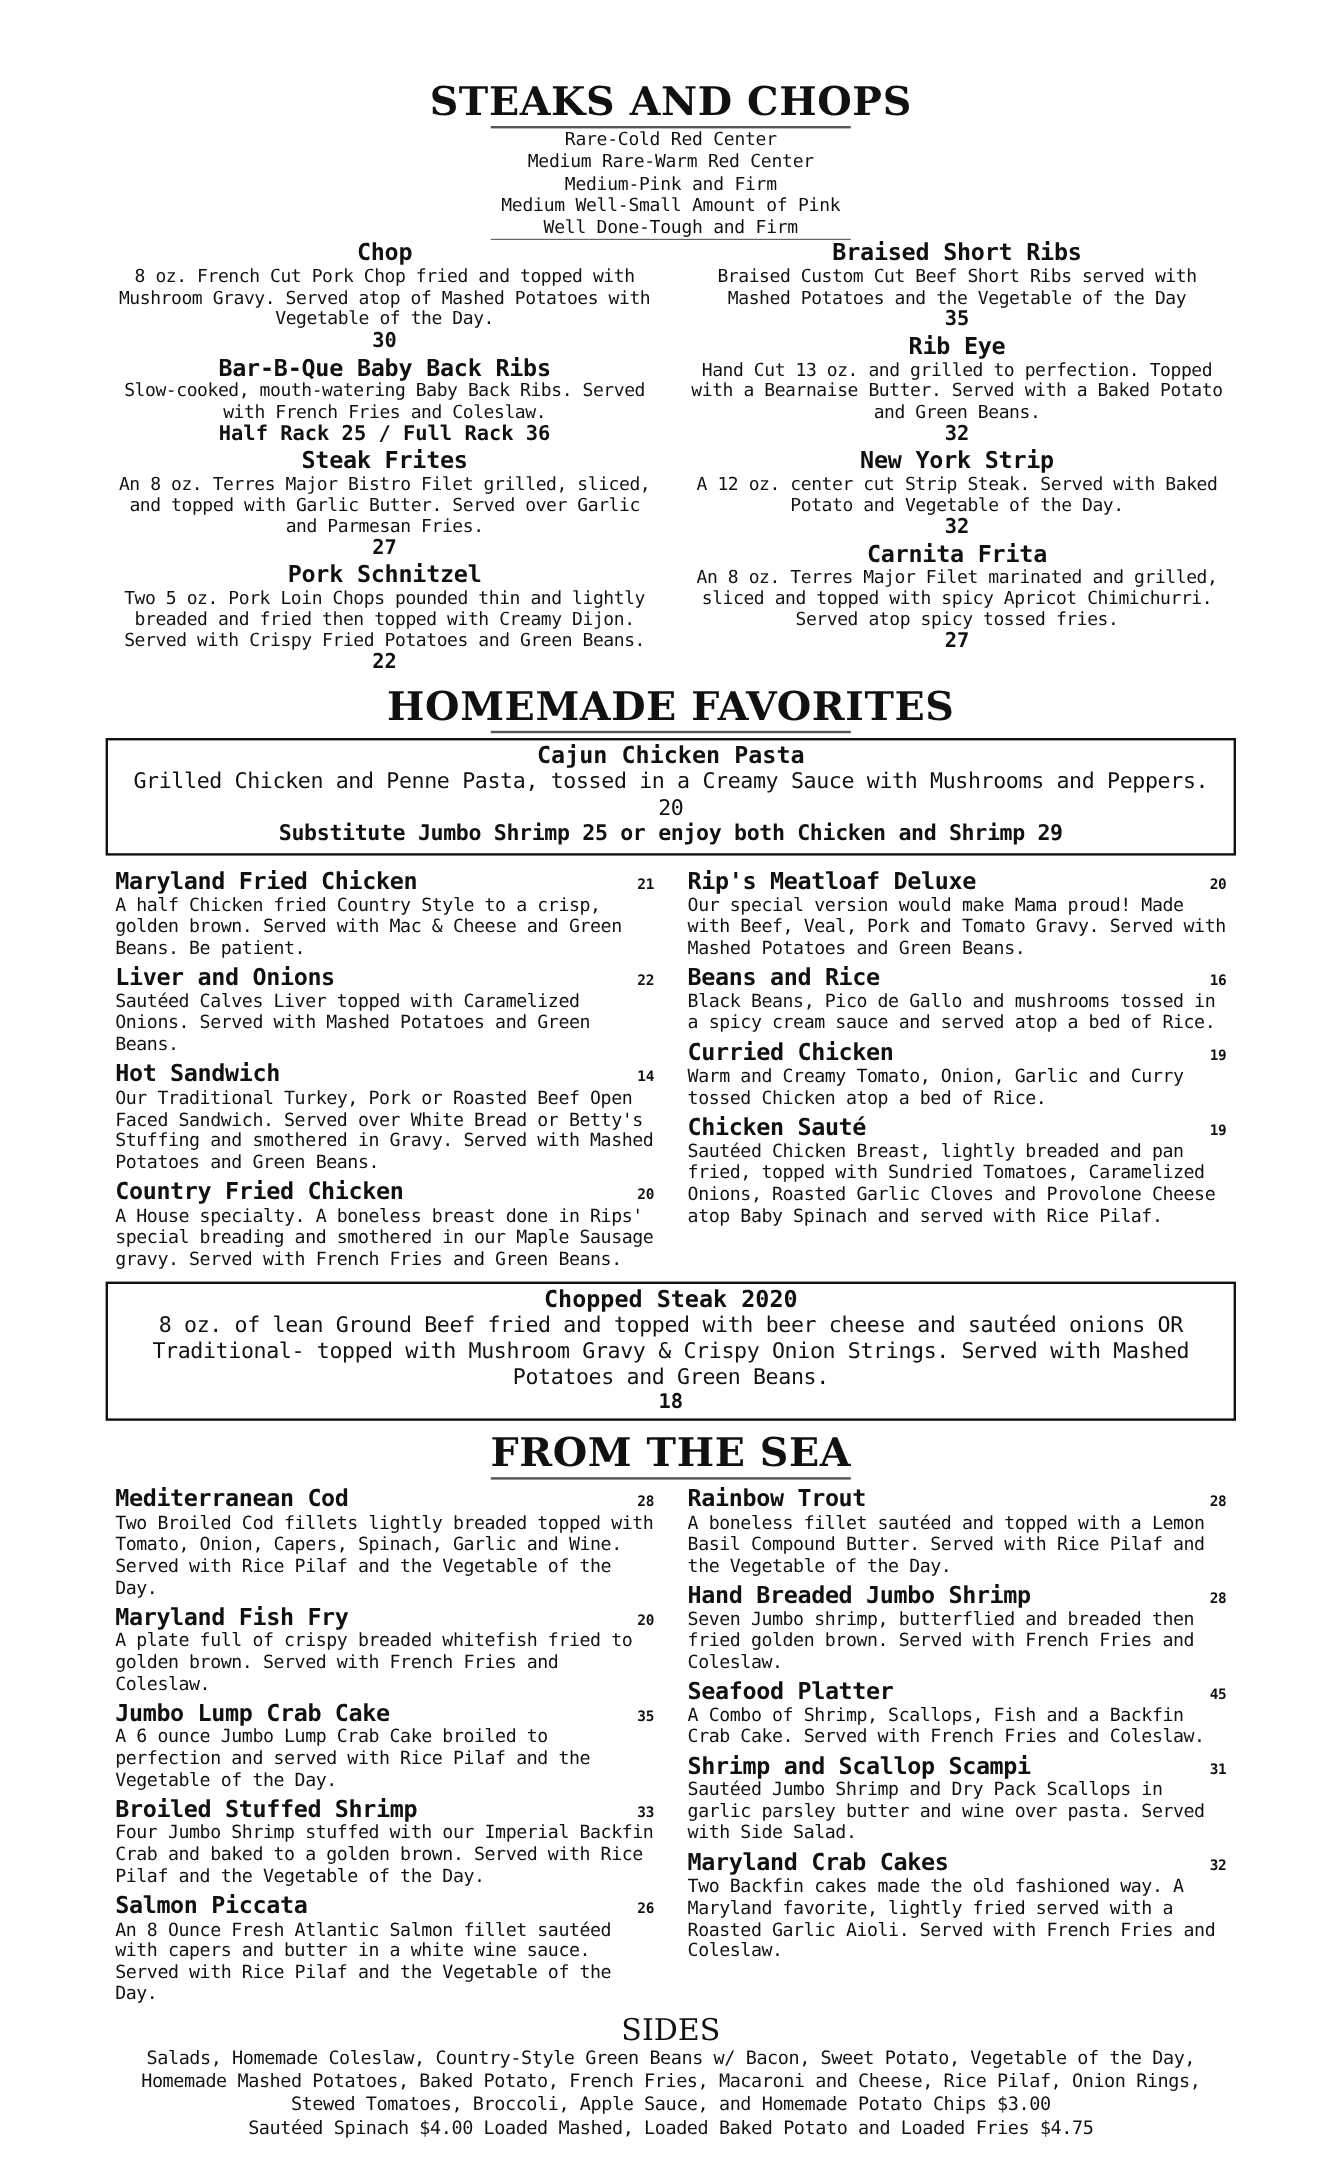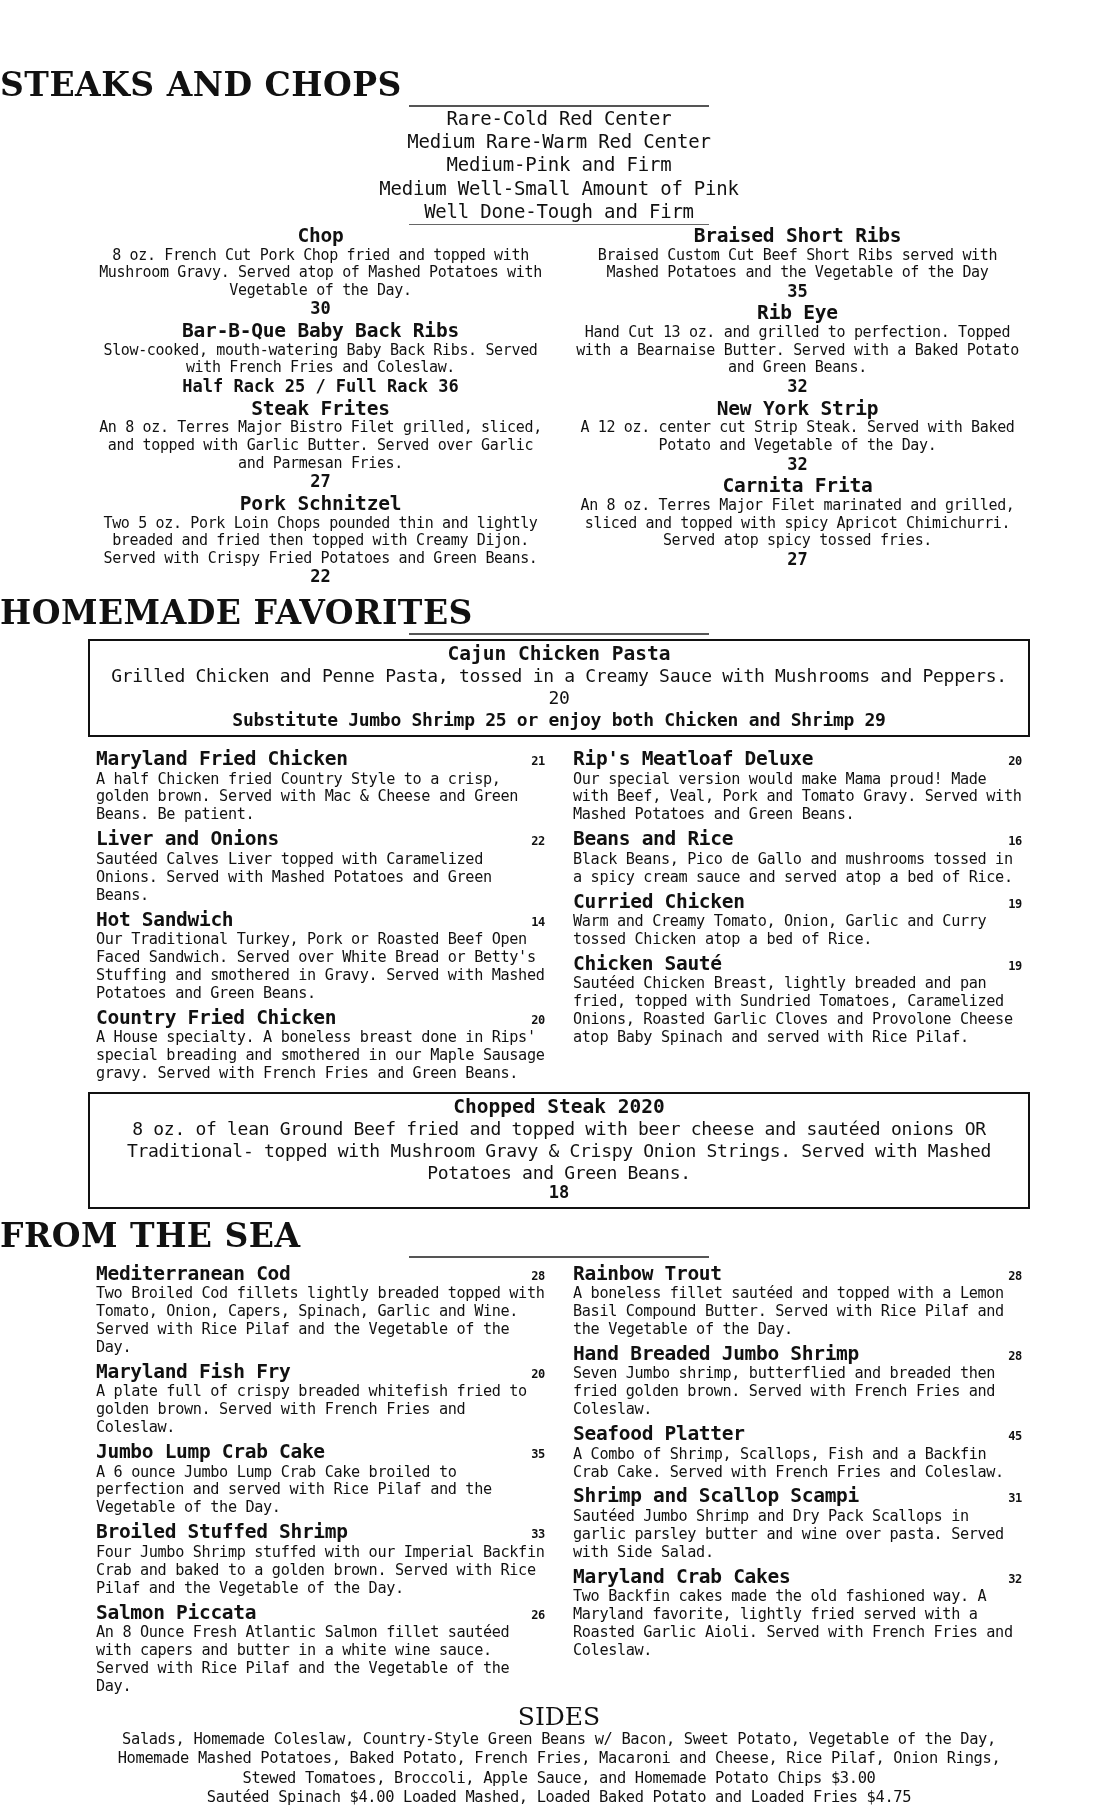--- a/index.html
+++ b/index.html
@@ -17,36 +17,37 @@
   }
   .page {
     width: 1118px;
     height: 1814px;
     padding: 0;
     position: relative;
   }
 
   
   .section-header {
+    text-align: center;
     font-weight: bold;
     letter-spacing: 0.5px;
     font-size: 33px;
     line-height: 1.0;
     margin: 0;
     font-family: "DejaVu Serif", "Liberation Serif", serif;
   }
   .hdr-rule {
     border-bottom: 2px solid #555;
     width: 300px;
     margin: 4px auto 0 auto;
   }
 
   .temps {
     text-align: center;
-    font-size: 19px;
+    font-size: 15px;
     line-height: 1.22;
     letter-spacing: -0.2px;
   }
   .temps-rule {
     border-bottom: 1.5px solid #666;
     width: 300px;
     margin: 1px auto 0 auto;
   }
 
   

